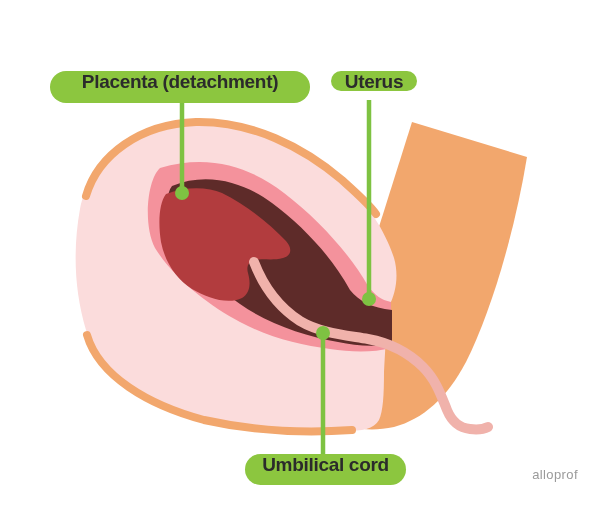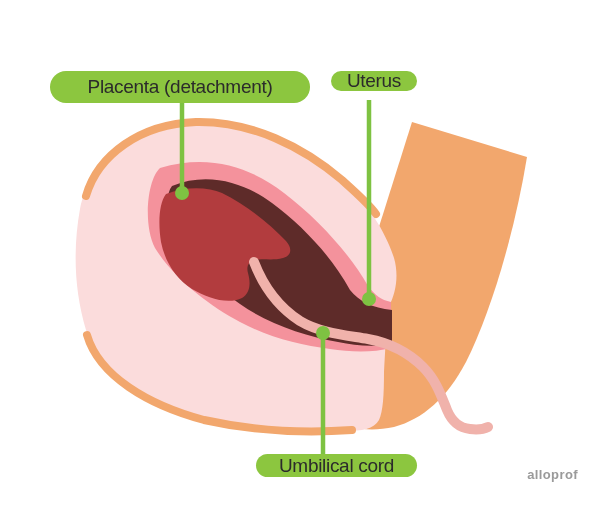--- a/index.html
+++ b/index.html
@@ -16,40 +16,40 @@
     overflow: hidden;
   }
   #anatomy-svg {
     position: absolute;
     left: 0;
     top: 0;
   }
   .pill {
     position: absolute;
     display: flex;
-    align-items: center;
+    align-items: flex-start;
     justify-content: center;
     background: #8CC63F;
     border-radius: 17px;
     color: #2B2B2B;
-    font-weight: 400;
+    font-weight: 700;
     font-size: 19px;
     letter-spacing: -0.3px;
     white-space: nowrap;
     z-index: 3;
   }
   #pill-placenta  { left: 50px;  top: 71px;  width: 260px; height: 32px; }
   #pill-uterus    { left: 331px; top: 71px;  width: 86px;  height: 20px; }
-  #pill-umbilical { left: 256px; top: 454px; width: 161px; height: 23px; }
+  #pill-umbilical { left: 245px; top: 454px; width: 161px; height: 31px; }
   #watermark {
     position: absolute;
     right: 22px;
     top: 467px;
     color: #9A9A9A;
-    font-weight: 700;
+    font-weight: 400;
     font-size: 13px;
     letter-spacing: 0.4px;
     z-index: 3;
   }
 </style>
 </head>
 <body>
 
 <div id="canvas">
 

